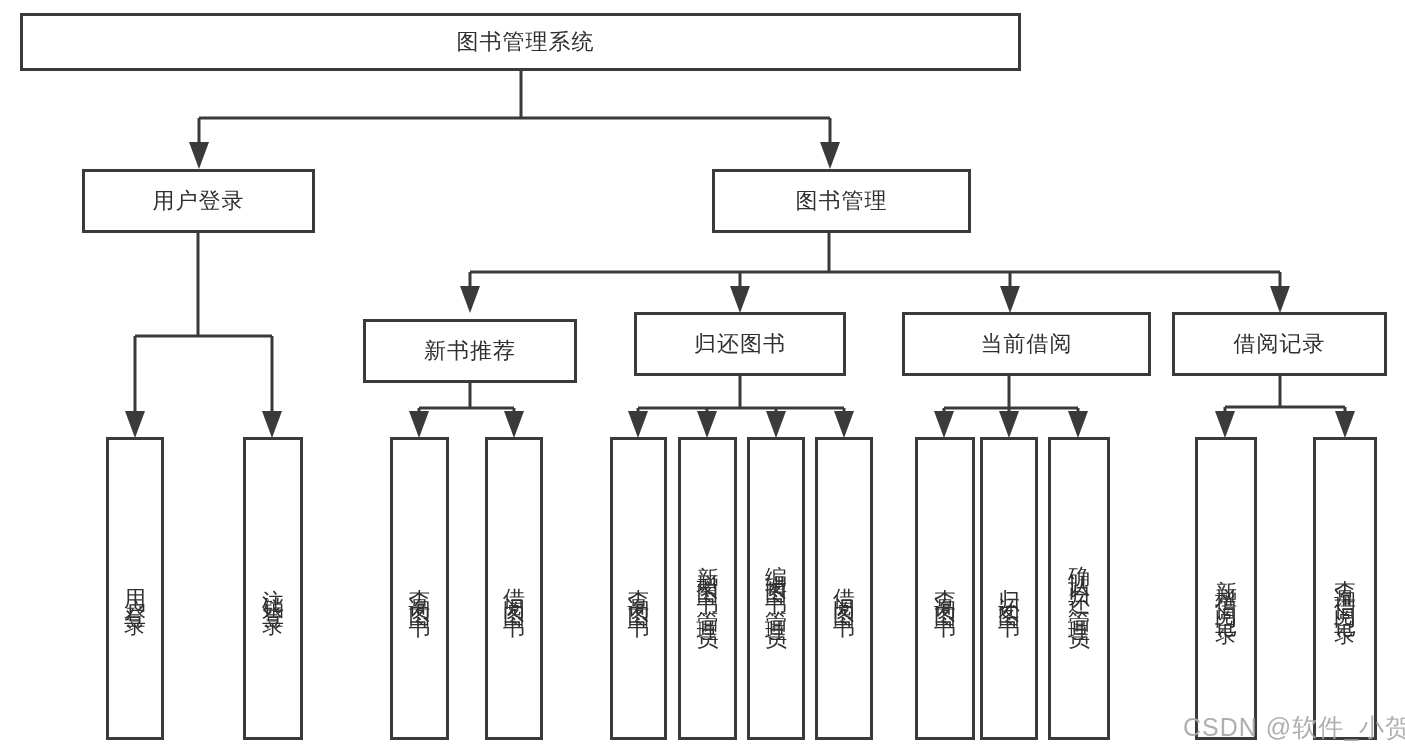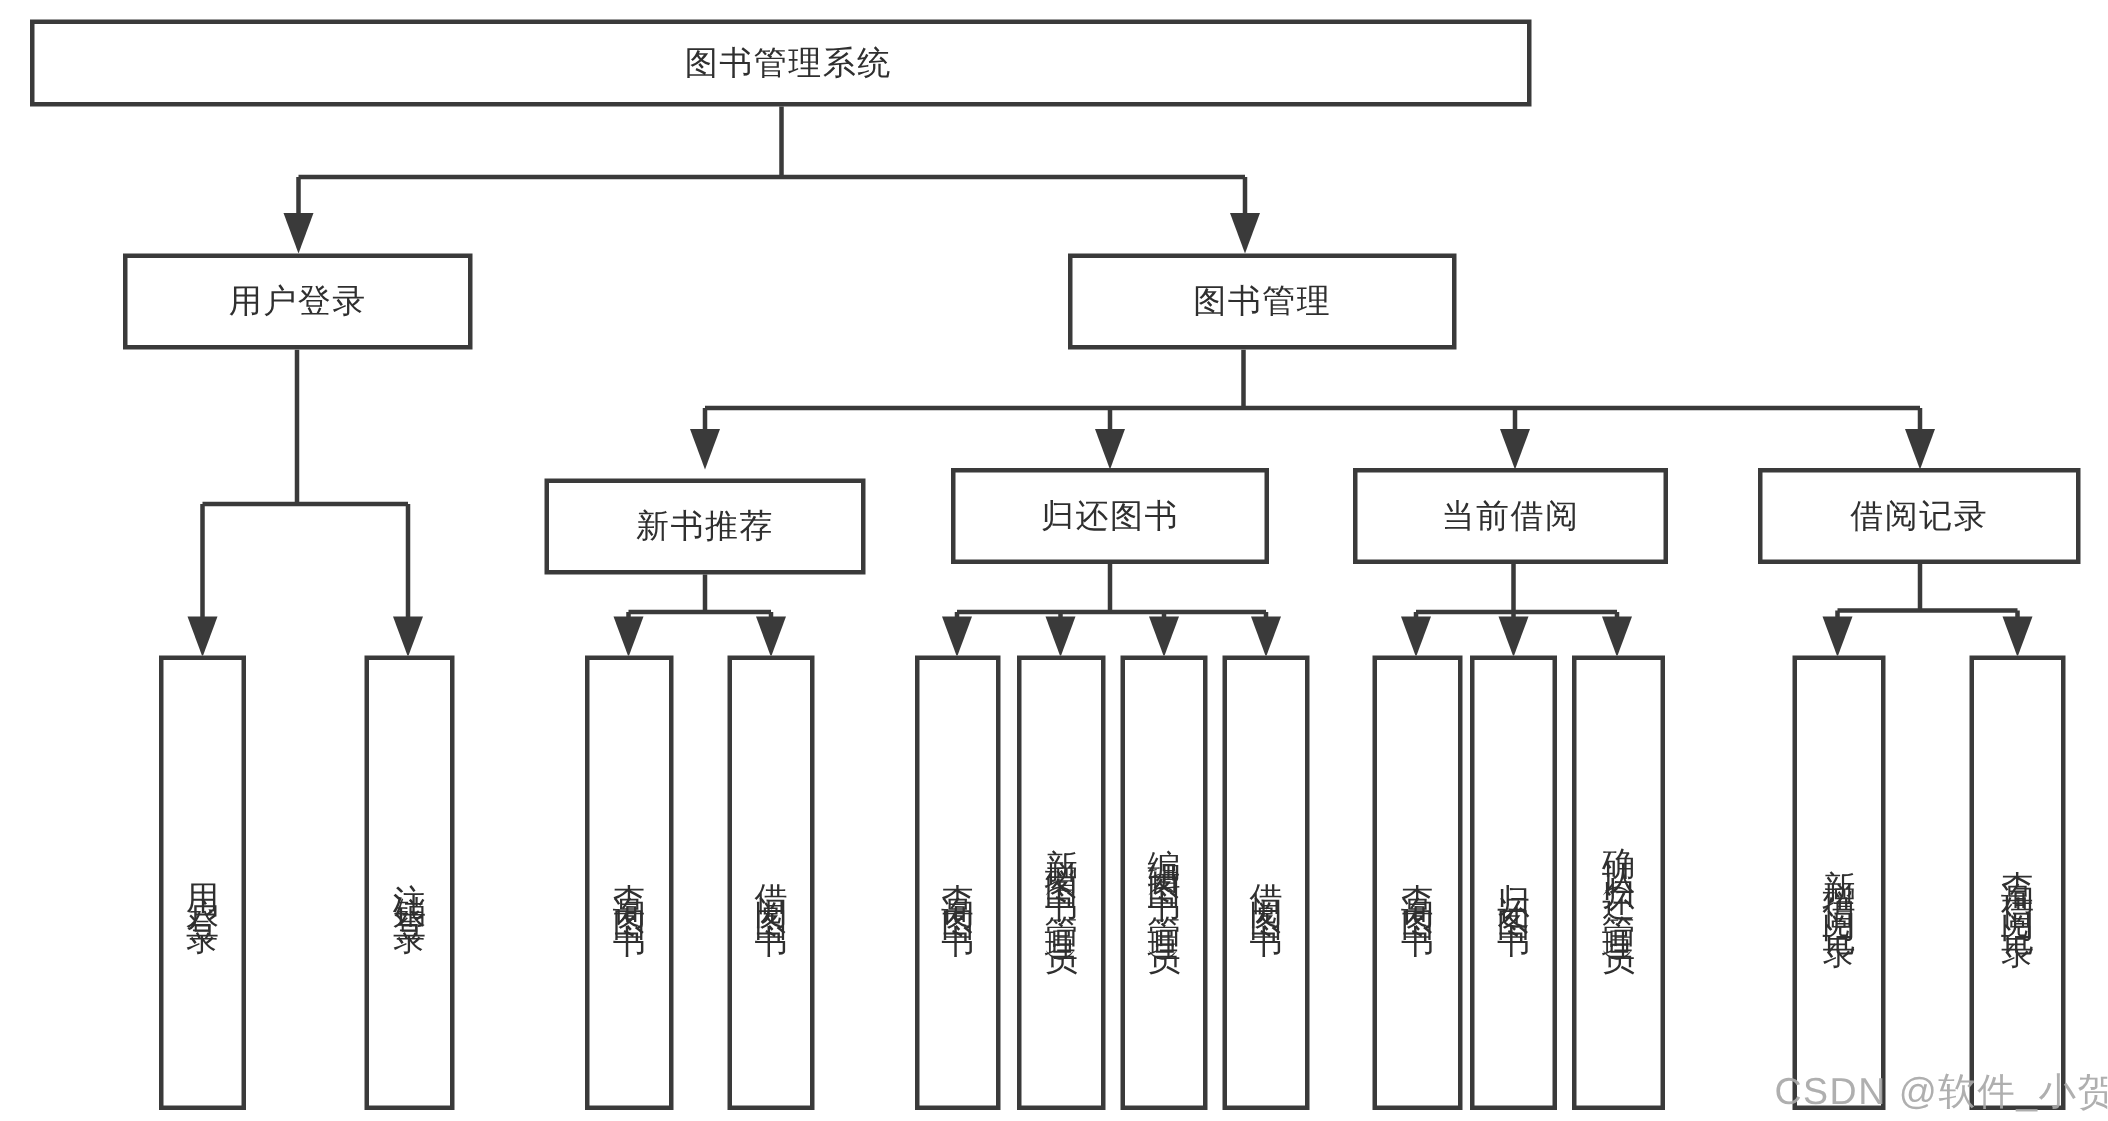--- a/index.html
+++ b/index.html
@@ -99,21 +99,21 @@
   <div class="node h-node" style="left:712px; top:169px; width:259px; height:64px;">
     <span>图书管理</span>
   </div>
 
   <div class="node h-node" style="left:363px; top:319px; width:214px; height:64px;">
     <span>新书推荐</span>
   </div>
   <div class="node h-node" style="left:634px; top:312px; width:212px; height:64px;">
     <span>归还图书</span>
   </div>
-  <div class="node h-node" style="left:902px; top:312px; width:210px; height:64px;">
+  <div class="node h-node" style="left:902px; top:312px; width:249px; height:64px;">
     <span>当前借阅</span>
   </div>
   <div class="node h-node" style="left:1172px; top:312px; width:215px; height:64px;">
     <span>借阅记录</span>
   </div>
 
   <div class="node v-node" style="left:106px; top:437px; width:58px; height:303px;">
     <span class="vtext">用户登录</span>
   </div>
   <div class="node v-node" style="left:243px; top:437px; width:60px; height:303px;">

